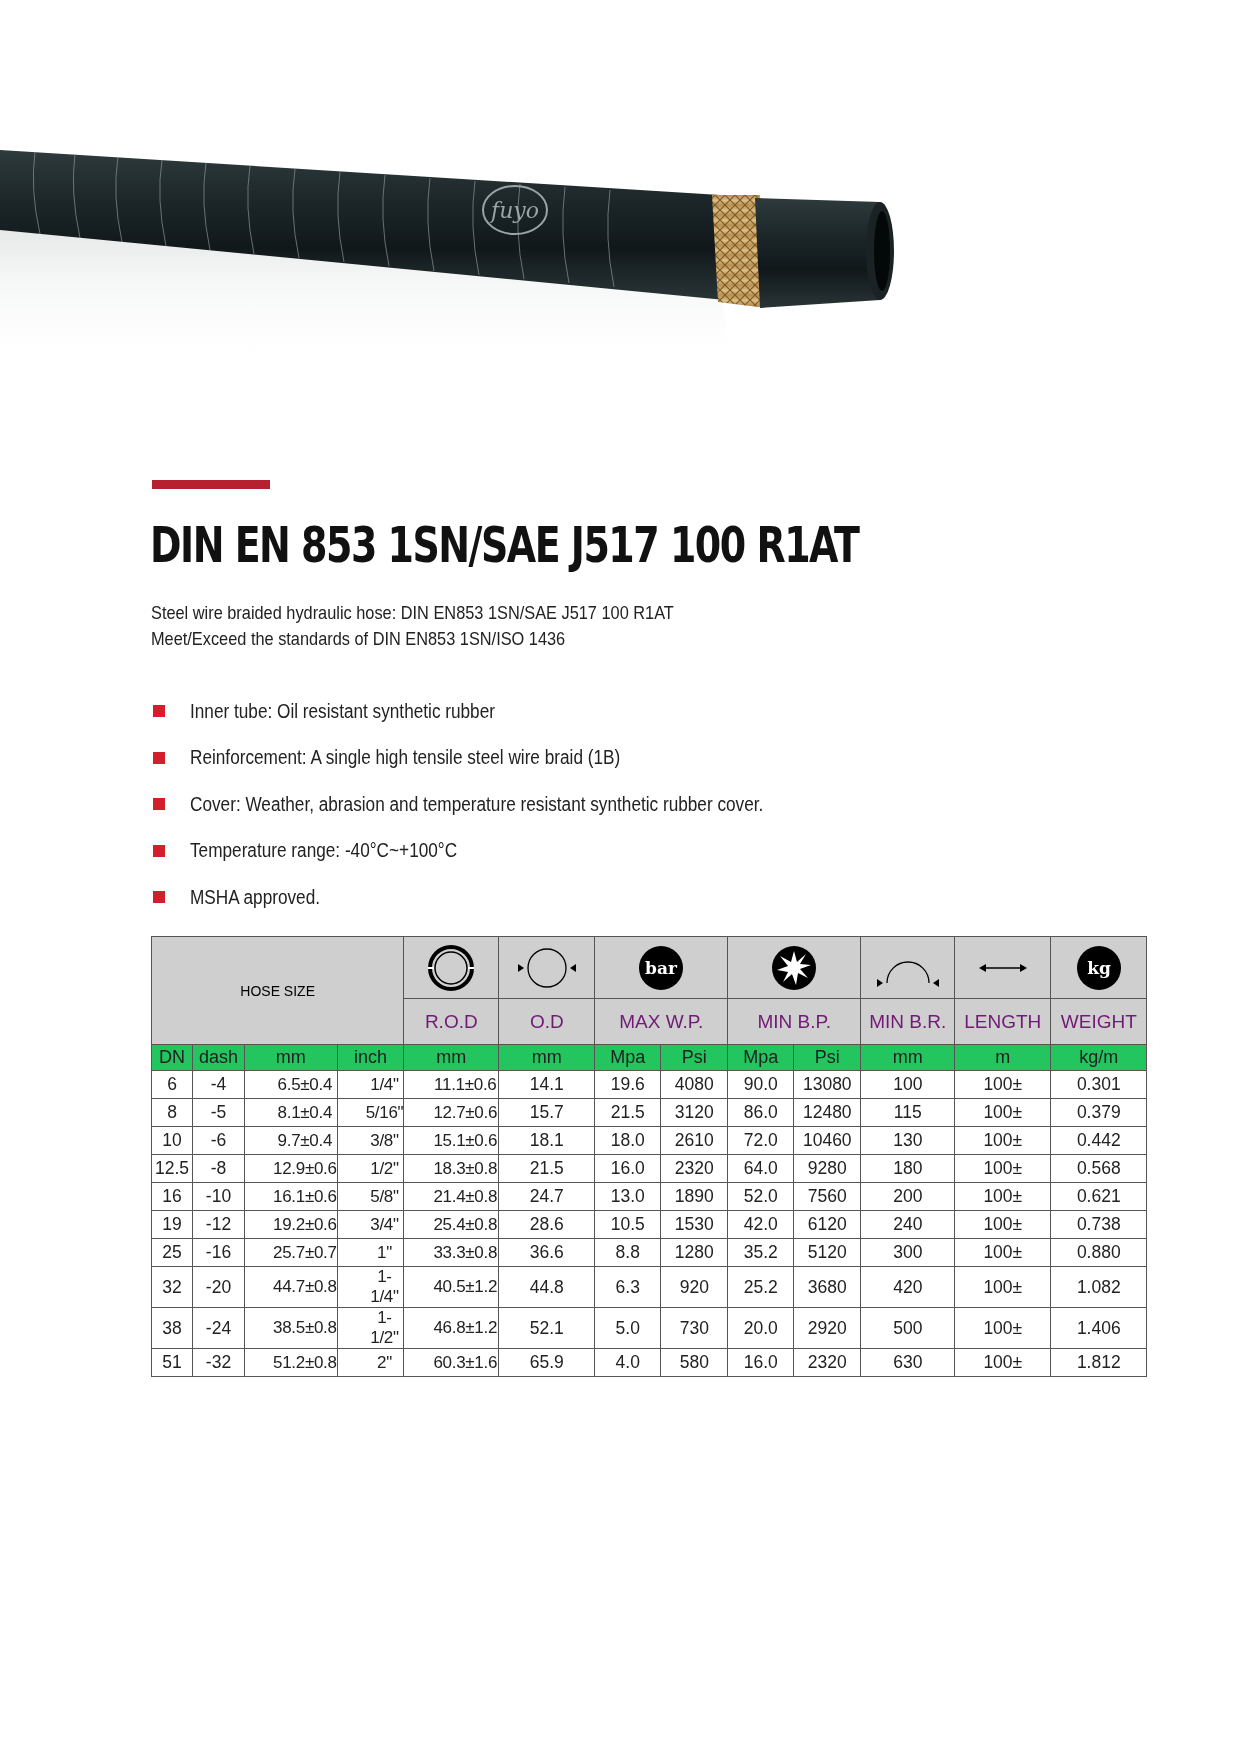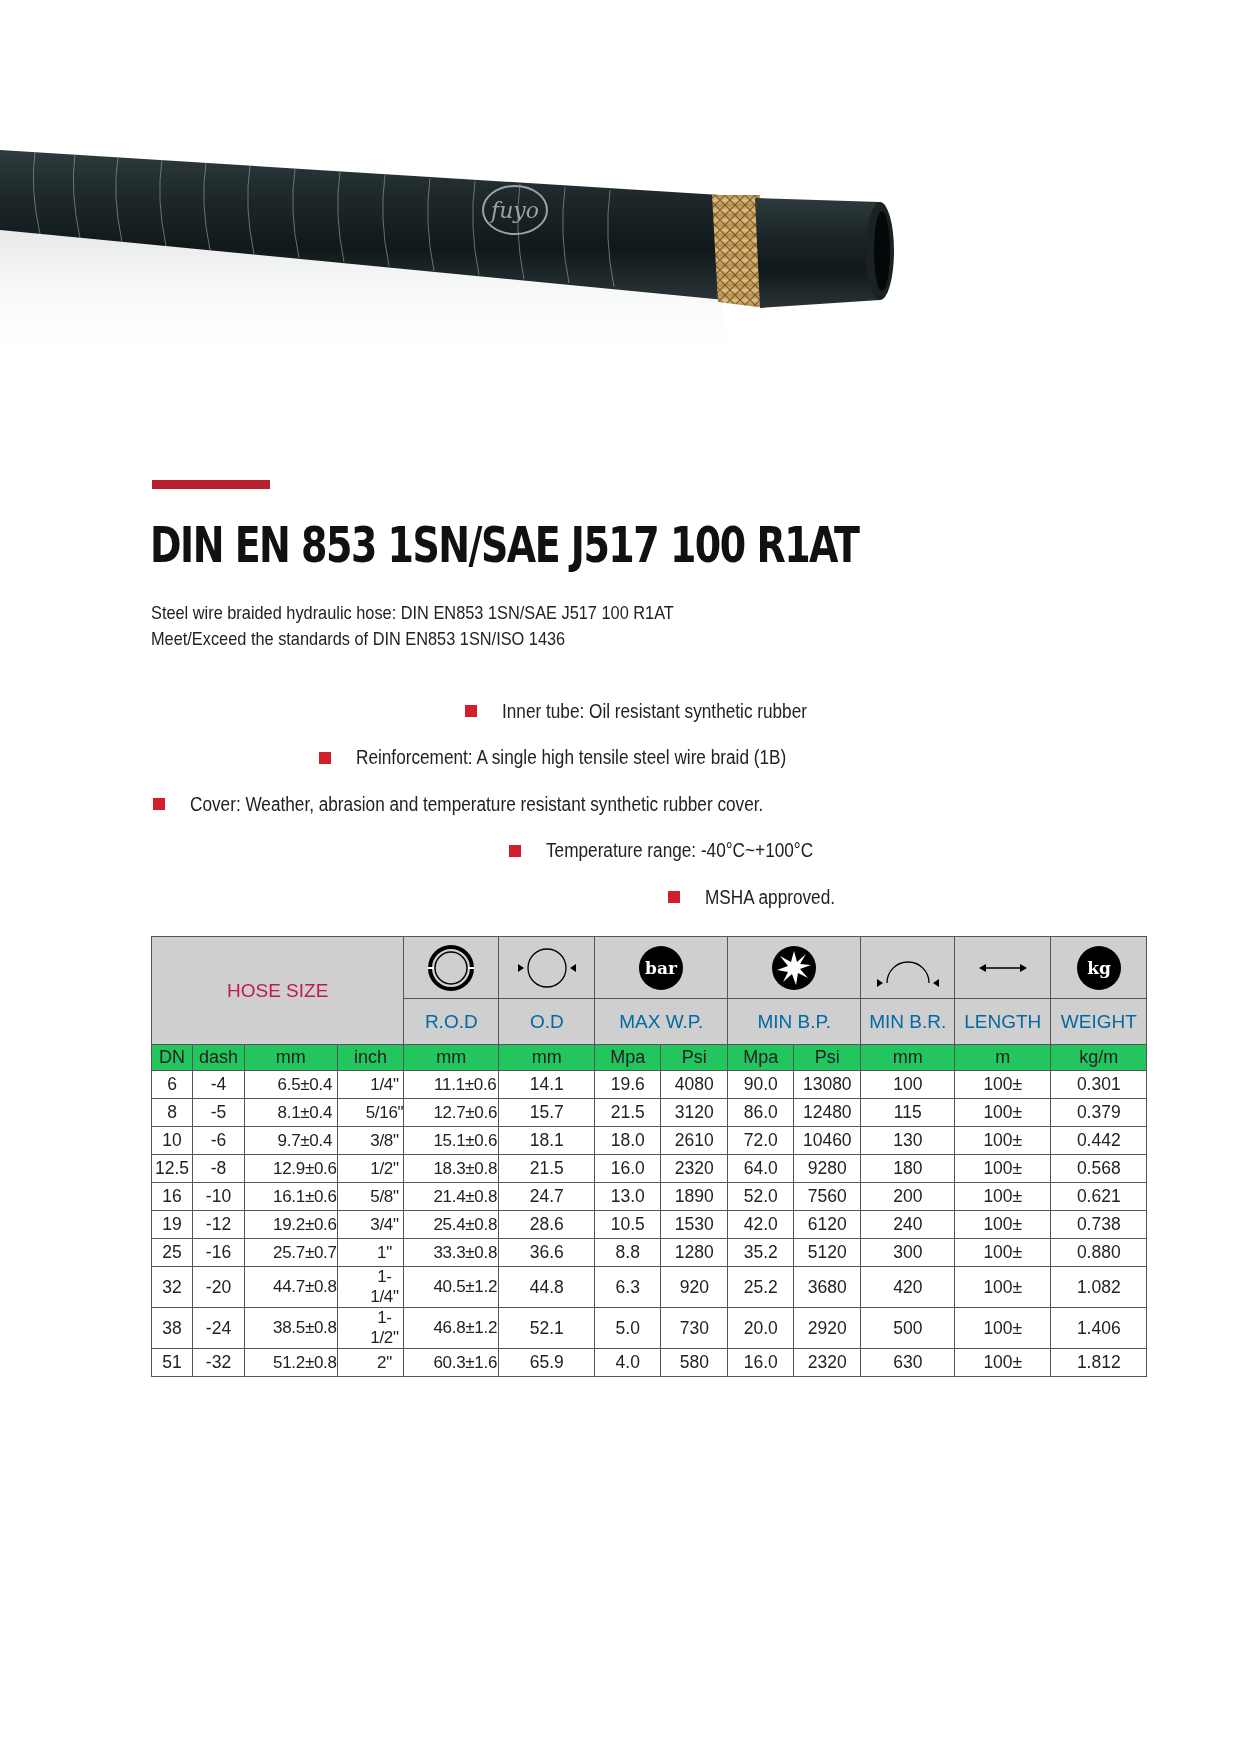--- a/index.html
+++ b/index.html
@@ -16,33 +16,33 @@
            font-family: "DejaVu Sans", sans-serif; font-weight: bold;
            font-size: 50px; letter-spacing: -2px; transform: scaleX(0.76); transform-origin: left top;
            color: #111; white-space: nowrap; line-height: 60px; }
 
   .desc { position: absolute; left: 151px; top: 600px; font-size: 19px; line-height: 26px;
           color: #222; transform: scaleX(0.86); transform-origin: left top; white-space: nowrap;
           font-family: "Liberation Sans", sans-serif; }
   .desc div { height: 26px; }
 
   .features { position: absolute; left: 153px; top: 688px; margin: 0; padding: 0; list-style: none; }
-  .features li { position: relative; height: 46.5px; display: flex; align-items: center; justify-content: flex-end; }
+  .features li { position: relative; height: 46.5px; display: flex; align-items: center; }
   .features .bullet { width: 12px; height: 12px; background: #d21f2b; display: inline-block; margin-right: 25px; flex: none; }
   .features .ftext { font-family: "Liberation Sans", sans-serif; font-size: 20px; color: #222;
                      white-space: nowrap; transform: scaleX(0.86); transform-origin: left center; }
 
   
   .spec-table { position: absolute; left: 151px; top: 936px; border-collapse: collapse;
                 font-family: "Liberation Sans", sans-serif; color: #222; table-layout: fixed; }
   .spec-table td, .spec-table th { border: 1px solid #555; padding: 0; text-align: center; font-weight: normal; }
   .spec-table .hdr-cell { background: #cfcfcf; }
   .spec-table .icon-row td, .spec-table .icon-row th { height: 61px; }
-  .spec-table .label-row td { height: 45px; font-size: 19px; color: #0369a1; }
-  .spec-table .hose-size { font-size: 19px; color: #be185d; }
+  .spec-table .label-row td { height: 45px; font-size: 19px; color: #701a75; }
+  .spec-table .hose-size { font-size: 14px; color: #000000; }
   .spec-table .unit-row td { height: 25px; background: #22c55e; font-size: 18px; }
   .spec-table .data-row td { height: 27px; font-size: 17.5px; }
   .spec-table .data-row td.tight { font-size: 17px; letter-spacing: -0.3px; padding-left: 28px; }
   .icon-svg { display: block; margin: 0 auto; }
 </style>
 </head>
 <body>
 
 <div class="hose-wrap">
   <svg viewBox="0 0 900 230" xmlns="http://www.w3.org/2000/svg">

